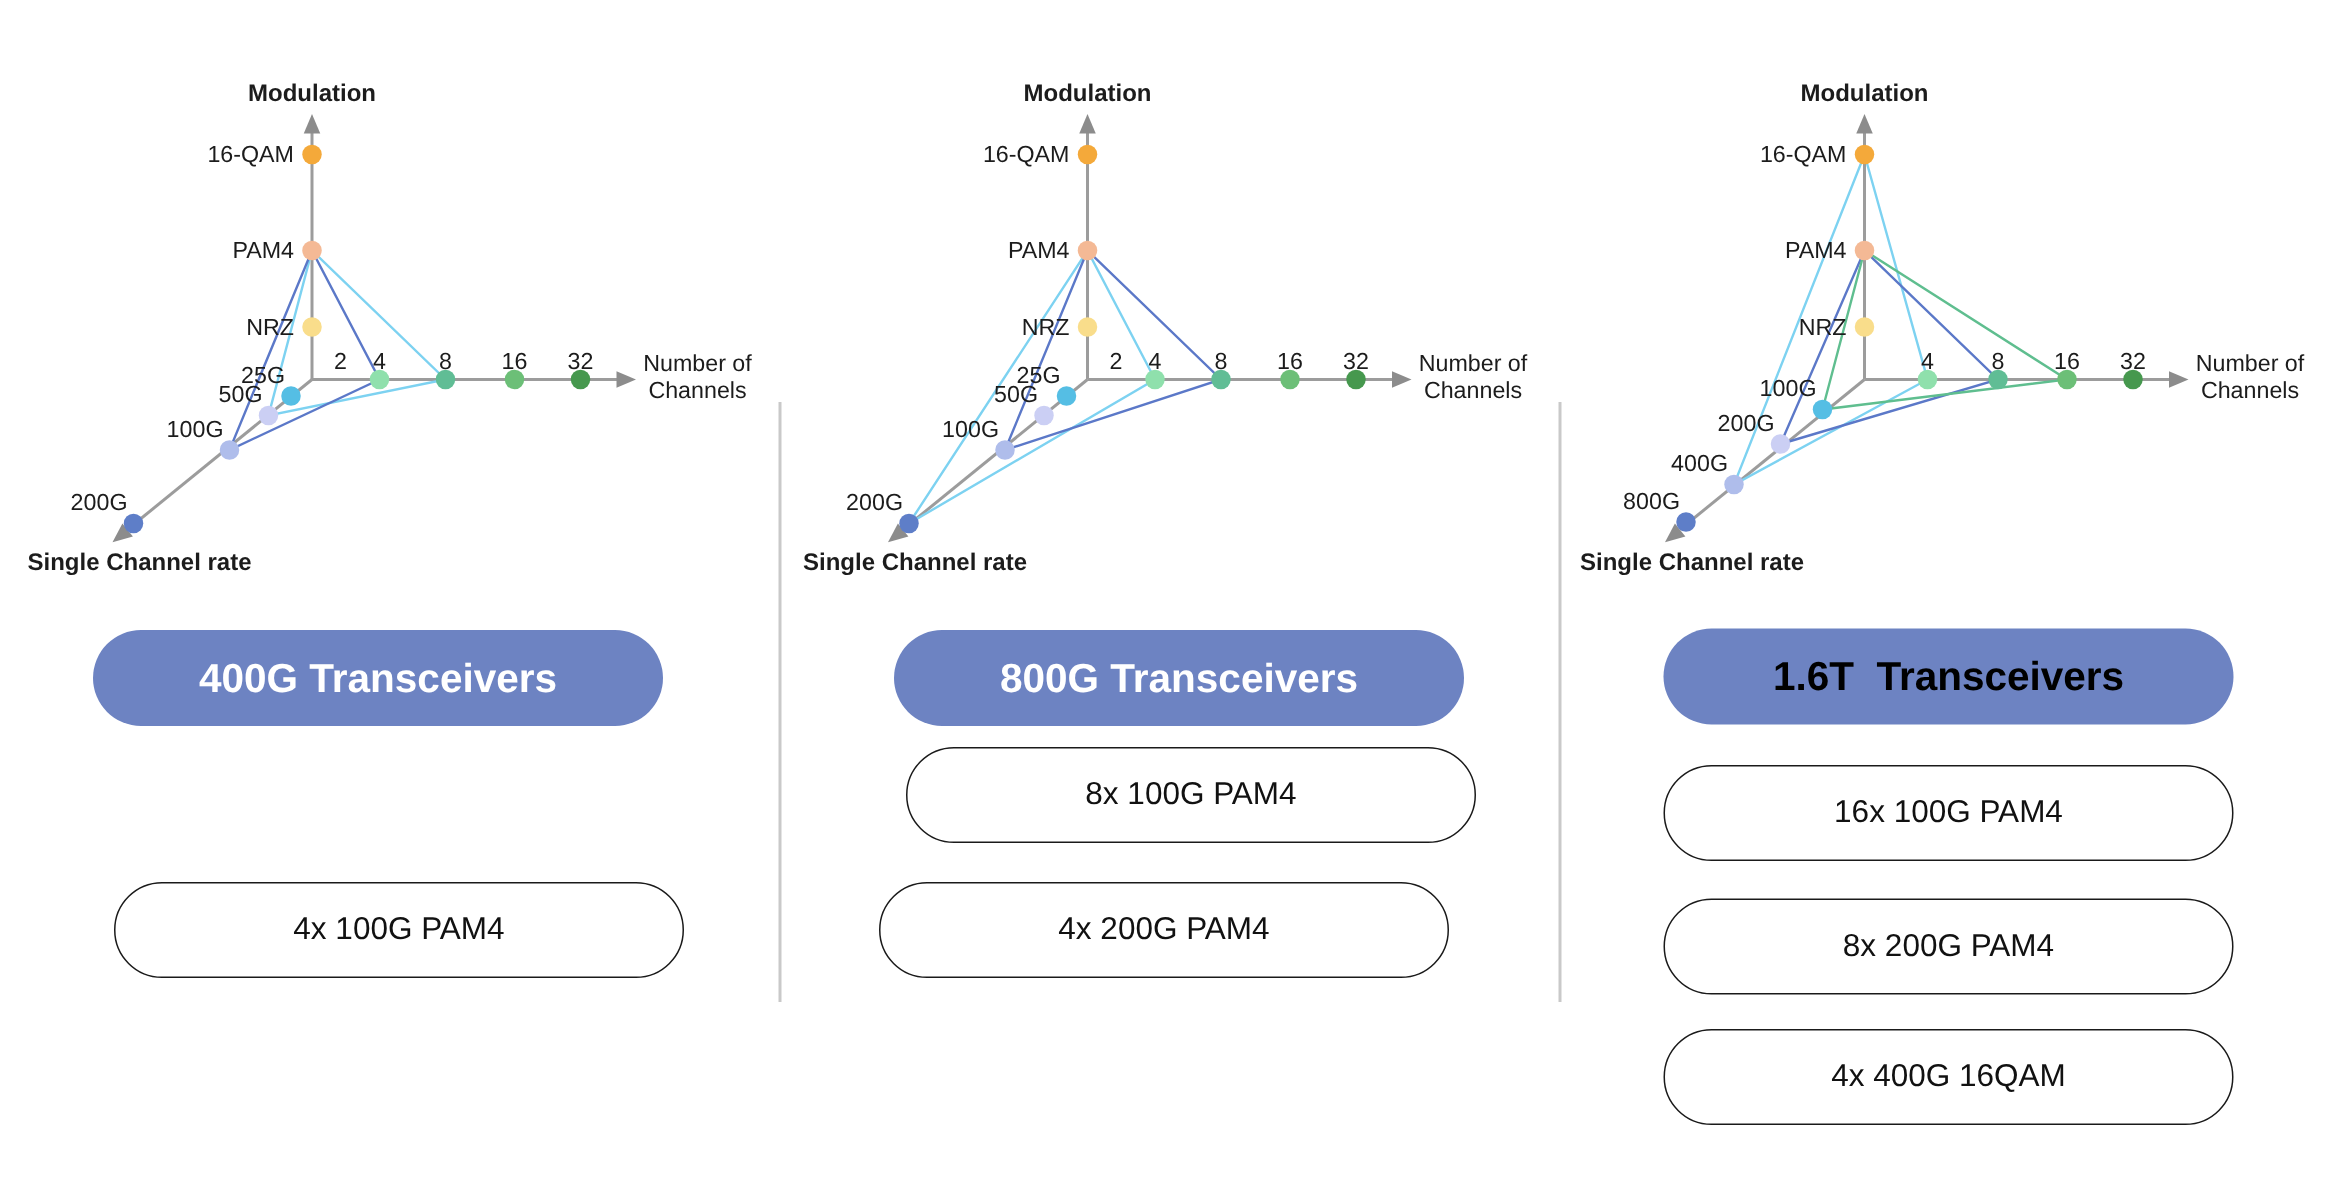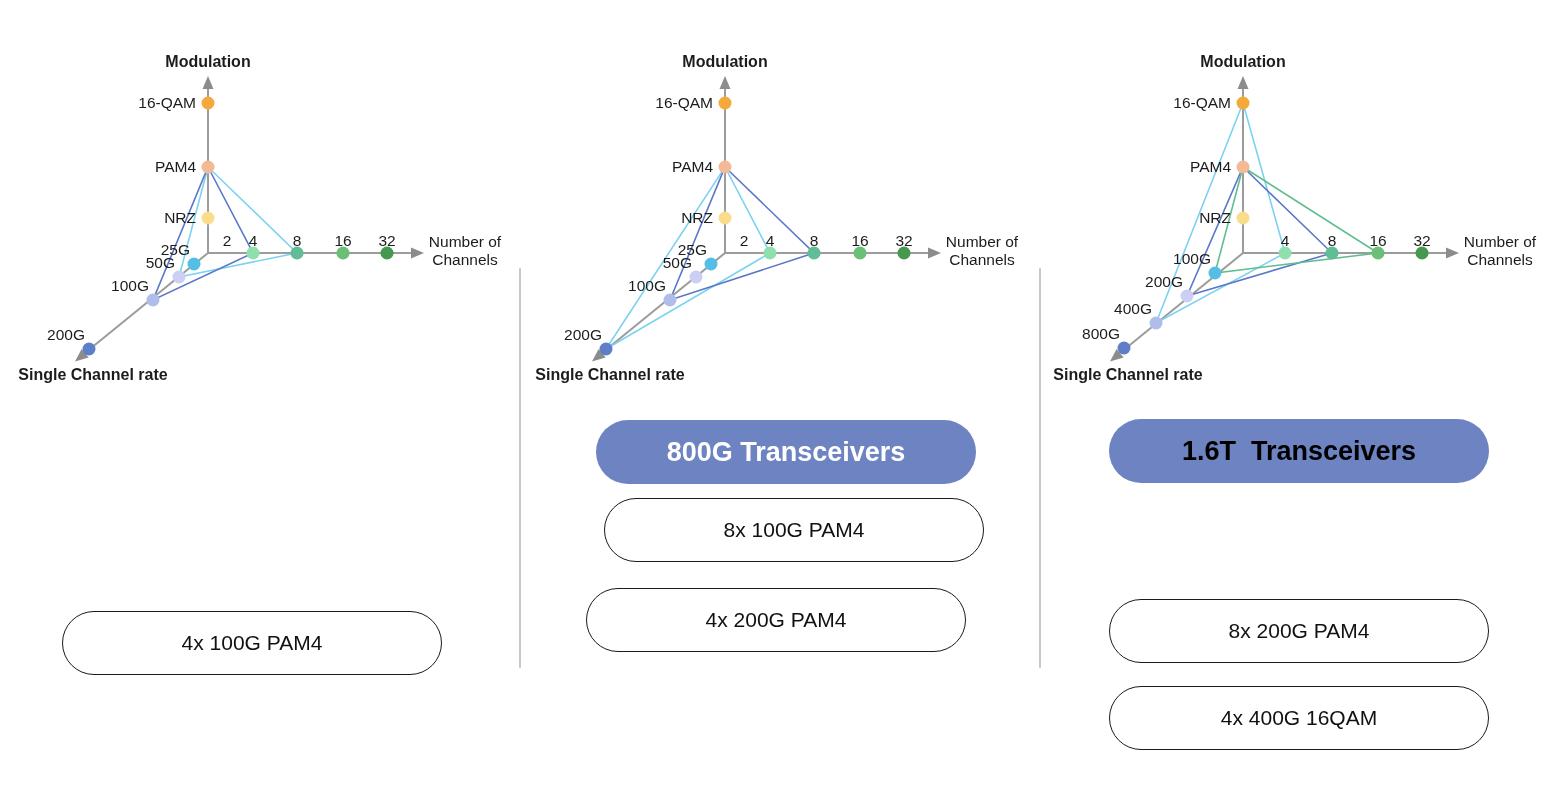--- a/index.html
+++ b/index.html
@@ -54,21 +54,24 @@
         <circle cx="374" cy="203" r="6.5" fill="#46984E"></circle>
         <circle cx="181" cy="214" r="6.5" fill="#55BEE4"></circle>
         <text x="177" y="205" text-anchor="end">25G</text>
         <circle cx="166" cy="227" r="6.5" fill="#CBCFF4"></circle>
         <text x="162" y="218" text-anchor="end">50G</text>
         <circle cx="140" cy="250" r="6.5" fill="#AFBDEB"></circle>
         <text x="136" y="241" text-anchor="end">100G</text>
         <circle cx="76" cy="299" r="6.5" fill="#5E7EC8"></circle>
         <text x="72" y="290" text-anchor="end">200G</text>
       </svg>
-    <div class="pill pill-option" style="left: 62px; top: 588px; background: rgb(255, 255, 255); border-color: rgb(26, 26, 26); margin-top: 23px;">
+    <div class="pill pill-title" style="left: 62px; top: 420px; background: rgb(109, 131, 194); color: rgb(255, 255, 255);">
+      <span>400G Transceivers</span>
+    </div>
+    <div class="pill pill-option" style="left: 76px; top: 588px; background: rgb(255, 255, 255); border-color: rgb(26, 26, 26);">
       <span>4x 100G PAM4</span>
     </div>
   </section>
 
   <section class="panel" id="panel2">
     <svg class="diagram" id="diagram1" width="505" height="345" style="left:10px">
         <line x1="195" y1="203" x2="195" y2="38" stroke="#9C9C9C" stroke-width="2"></line>
         <polygon points="195,26 189.5,39 200.5,39" fill="#8C8C8C"></polygon>
         <line x1="195" y1="203" x2="399" y2="203" stroke="#9C9C9C" stroke-width="2"></line>
         <polygon points="411,203 398,197.5 398,208.5" fill="#8C8C8C"></polygon>
@@ -149,20 +152,23 @@
         <circle cx="139" cy="246" r="6.5" fill="#CBCFF4"></circle>
         <text x="135" y="237" text-anchor="end">200G</text>
         <circle cx="108" cy="273" r="6.5" fill="#AFBDEB"></circle>
         <text x="104" y="264" text-anchor="end">400G</text>
         <circle cx="76" cy="298" r="6.5" fill="#5E7EC8"></circle>
         <text x="72" y="289" text-anchor="end">800G</text>
       </svg>
     <div class="pill pill-title" style="left: 69px; top: 419px; background: rgb(109, 131, 194); color: #000000;">
       <span>1.6T  Transceivers</span>
     </div>
+    <div class="pill pill-option" style="left: 69px; top: 510px; background: rgb(255, 255, 255); border-color: rgb(26, 26, 26);">
+      <span>16x 100G PAM4</span>
+    </div>
     <div class="pill pill-option" style="left: 69px; top: 599px; background: rgb(255, 255, 255); border-color: rgb(26, 26, 26);">
       <span>8x 200G PAM4</span>
     </div>
     <div class="pill pill-option" style="left: 69px; top: 686px; background: rgb(255, 255, 255); border-color: rgb(26, 26, 26);">
       <span>4x 400G 16QAM</span>
     </div>
   </section>
 
   <div class="divider" style="left: 519px; background: rgb(201, 201, 201);"></div>
   <div class="divider" style="left: 1039px; background: rgb(201, 201, 201);"></div>

